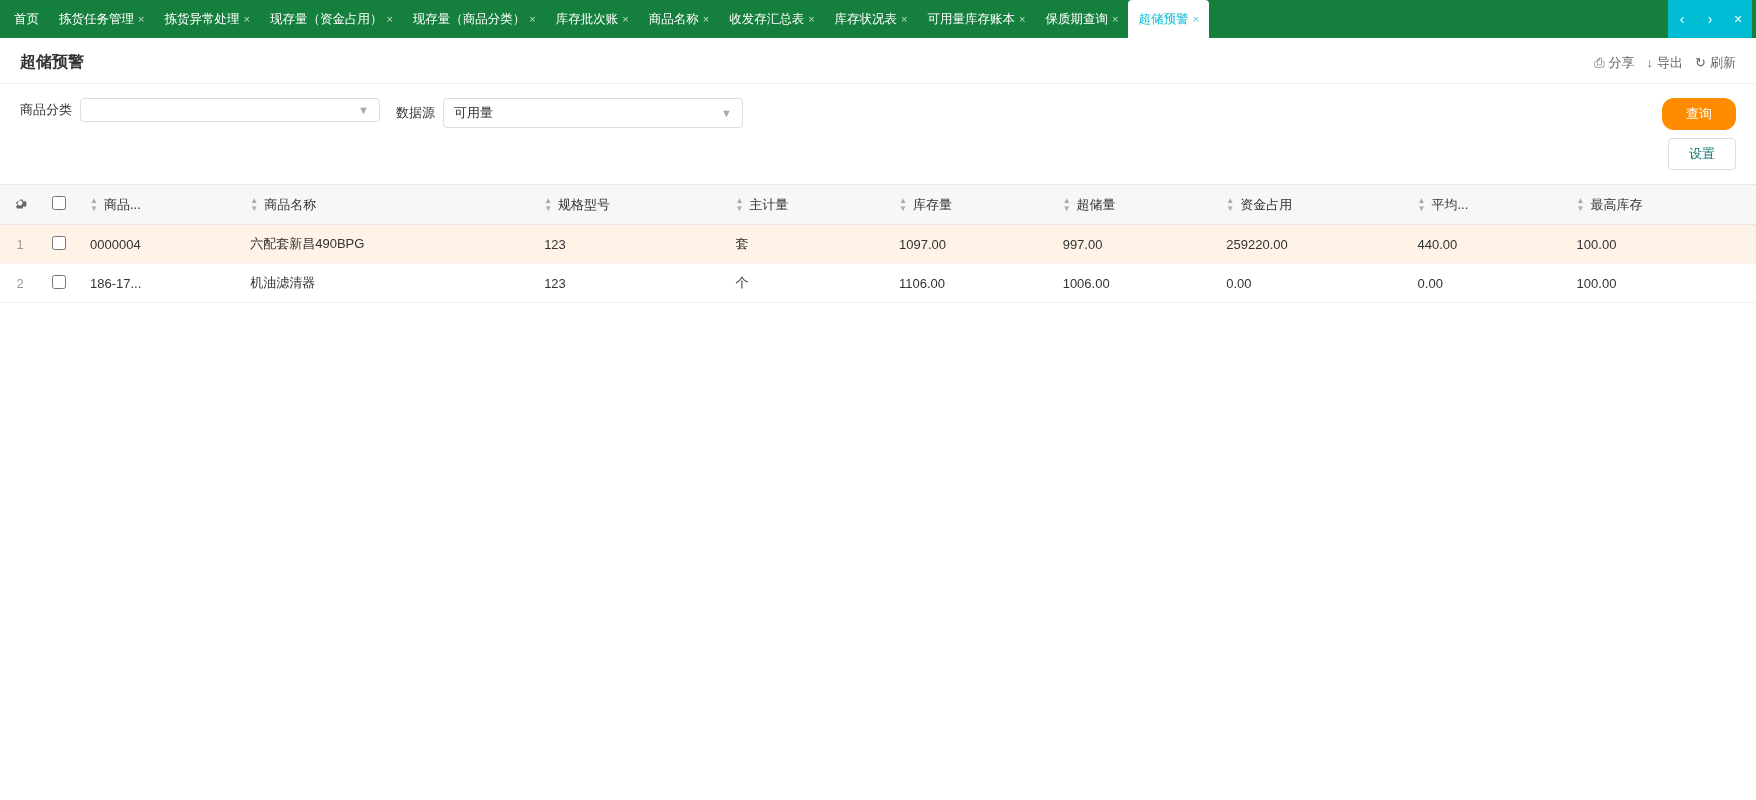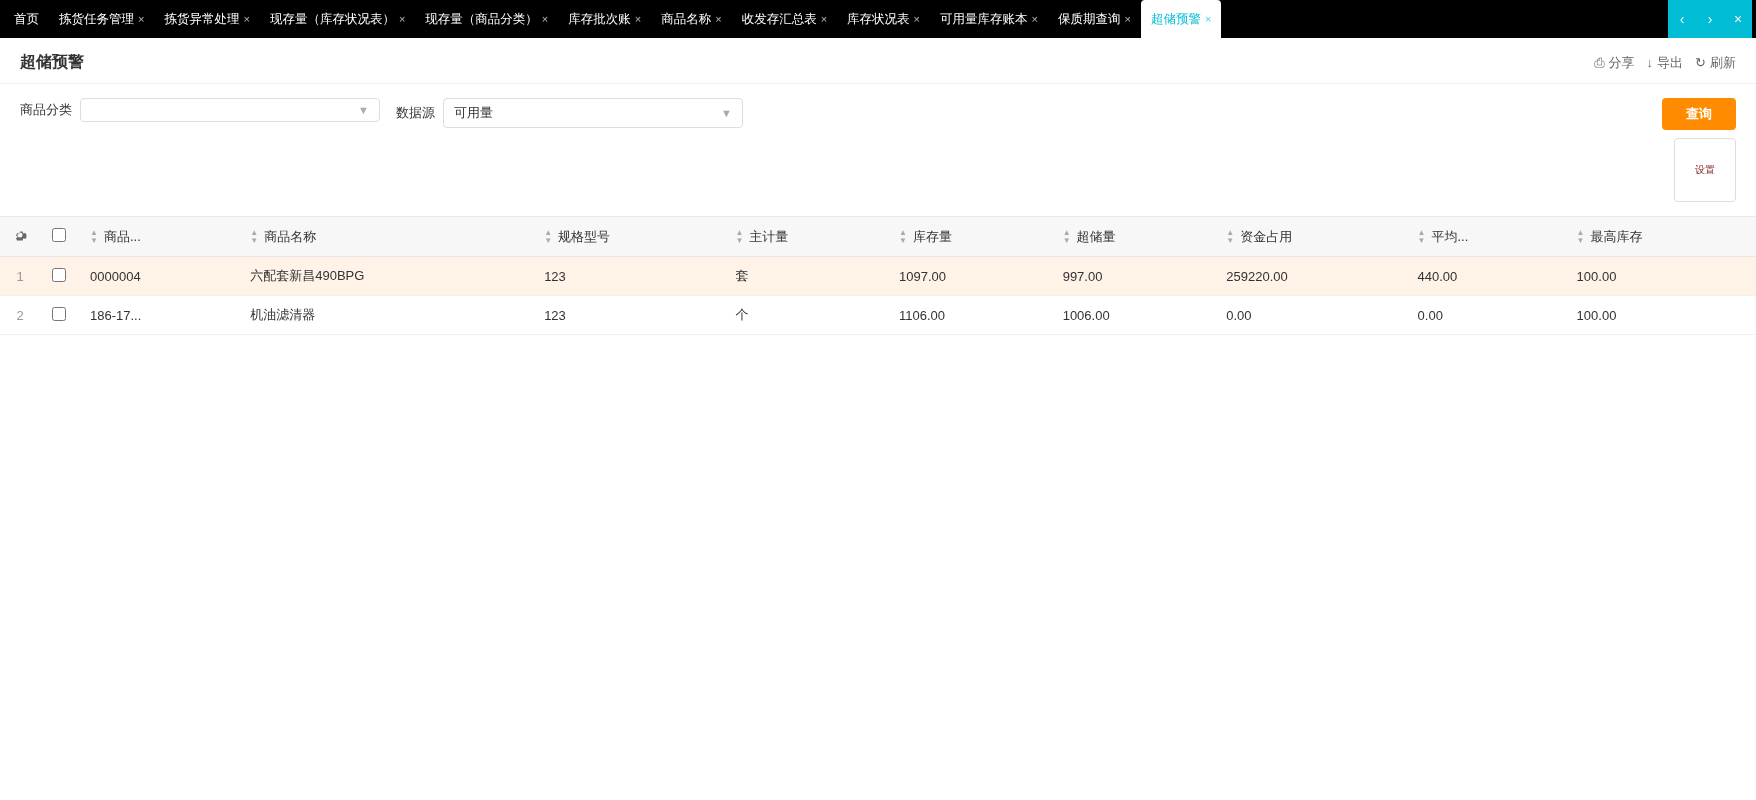--- a/index.html
+++ b/index.html
@@ -2,21 +2,21 @@
 <html><head>
   <meta charset="utf-8">
   <style>
     * { box-sizing: border-box; margin: 0; padding: 0; }
     body { font-family: 'Microsoft YaHei', Arial, sans-serif; font-size: 13px; background: #f5f5f5; color: #333; overflow-x: hidden; }
 
     
     .top-nav {
       display: flex;
       align-items: center;
-      background: #000000;
+      background: #15803d;
       height: 38px;
       padding: 0 4px;
       overflow: hidden;
       white-space: nowrap;
     }
     .nav-tab {
       display: inline-flex;
       align-items: center;
       padding: 0 10px;
       height: 38px;
@@ -116,33 +116,32 @@
       width: 280px;
     }
     .filter-select .chevron { color: #aaa; font-size: 11px; }
     .filter-select .selected-val { color: #333; }
 
     .query-btn {
       margin-left: auto;
       background: #ff8c00;
       color: #fff;
       border: none;
-      border-radius: 4px;
+      border-radius: 12px;
       padding: 7px 24px;
       font-size: 13px;
       cursor: pointer;
-      font-weight: bold;
     }
     .settings-btn {
       background: #fff;
-      color: #7f1d1d;
+      color: #0f766e;
       border: 1px solid #ddd;
       border-radius: 4px;
-      padding: 24px 20px;
-      font-size: 10px;
+      padding: 6px 20px;
+      font-size: 13px;
       cursor: pointer;
     }
 
     
     .table-container {
       padding: 0 0 20px 0;
       overflow-x: auto;
     }
     table {
       width: 100%;
@@ -230,21 +229,21 @@
   </div>
   <div class="nav-tab">
     <span>拣货任务管理</span>
     <span class="close-x">×</span>
   </div>
   <div class="nav-tab">
     <span>拣货异常处理</span>
     <span class="close-x">×</span>
   </div>
   <div class="nav-tab">
-    <span>现存量（库存状况表）</span>
+    <span>现存量（资金占用）</span>
     <span class="close-x">×</span>
   </div>
   <div class="nav-tab">
     <span>现存量（商品分类）</span>
     <span class="close-x">×</span>
   </div>
   <div class="nav-tab">
     <span>库存批次账</span>
     <span class="close-x">×</span>
   </div>

